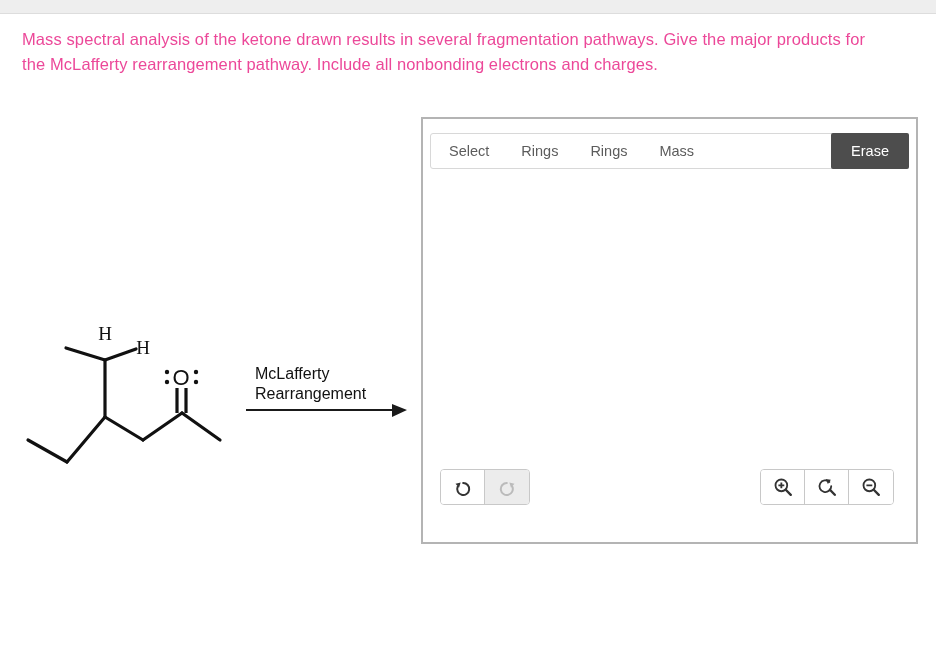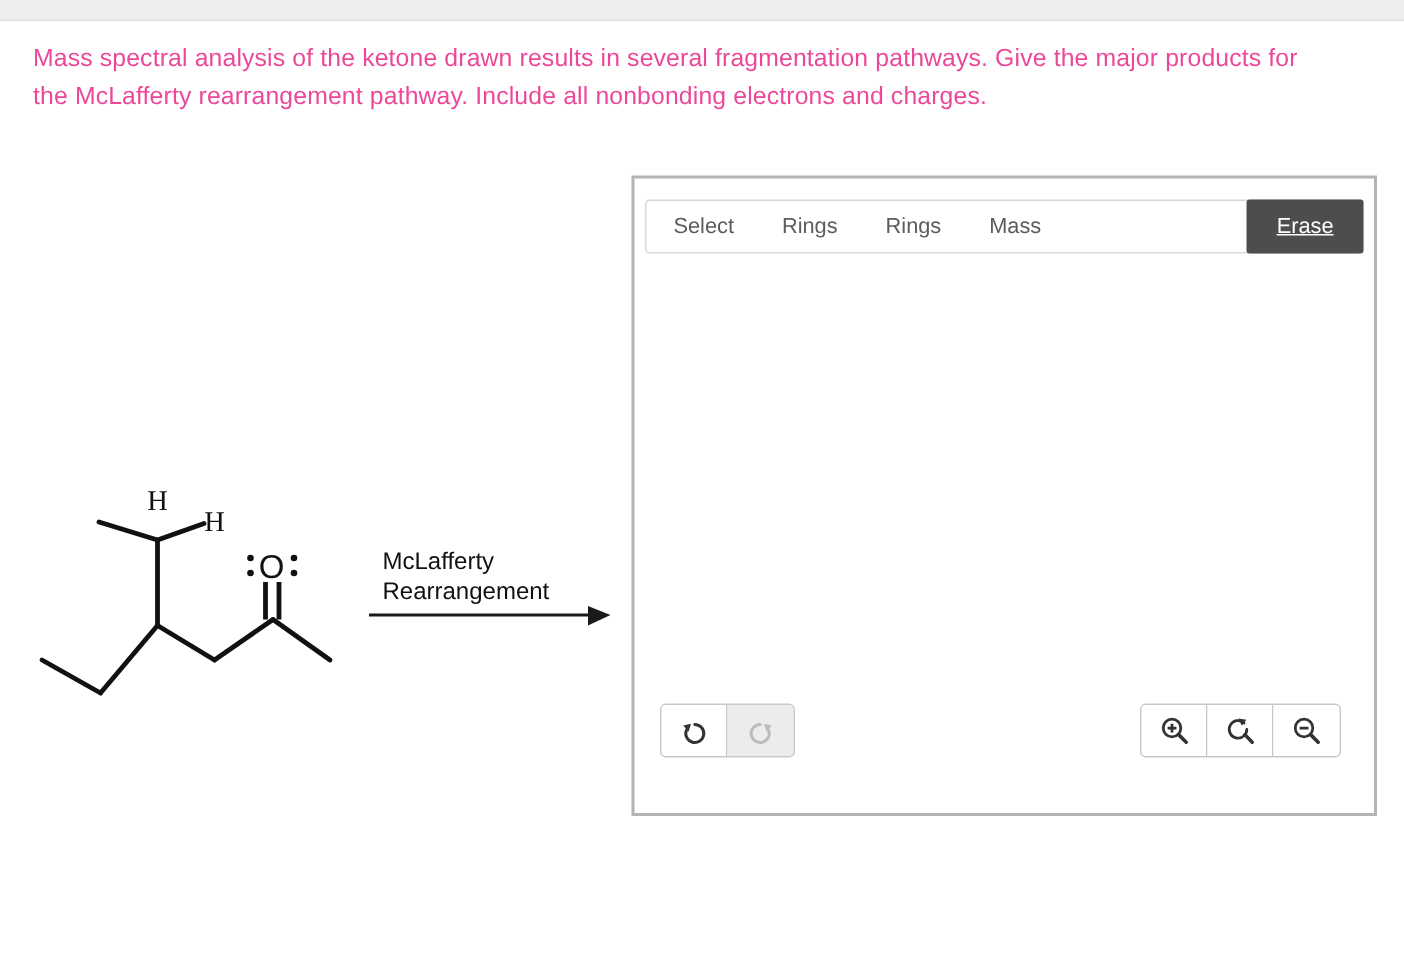--- a/index.html
+++ b/index.html
@@ -90,21 +90,20 @@
     display: flex;
     align-items: center;
     justify-content: center;
     background: #4d4d4d;
     color: #ffffff;
     font-size: 14.5px;
     padding: 0 20px;
     cursor: pointer;
     border-radius: 2px;
     margin: -1px -1px -1px 0;
-    text-decoration: underline;
   }
 
   
   .canvas {
     position: absolute;
     left: 7px;
     top: 52px;
     right: 7px;
     bottom: 60px;
     background: #ffffff;

